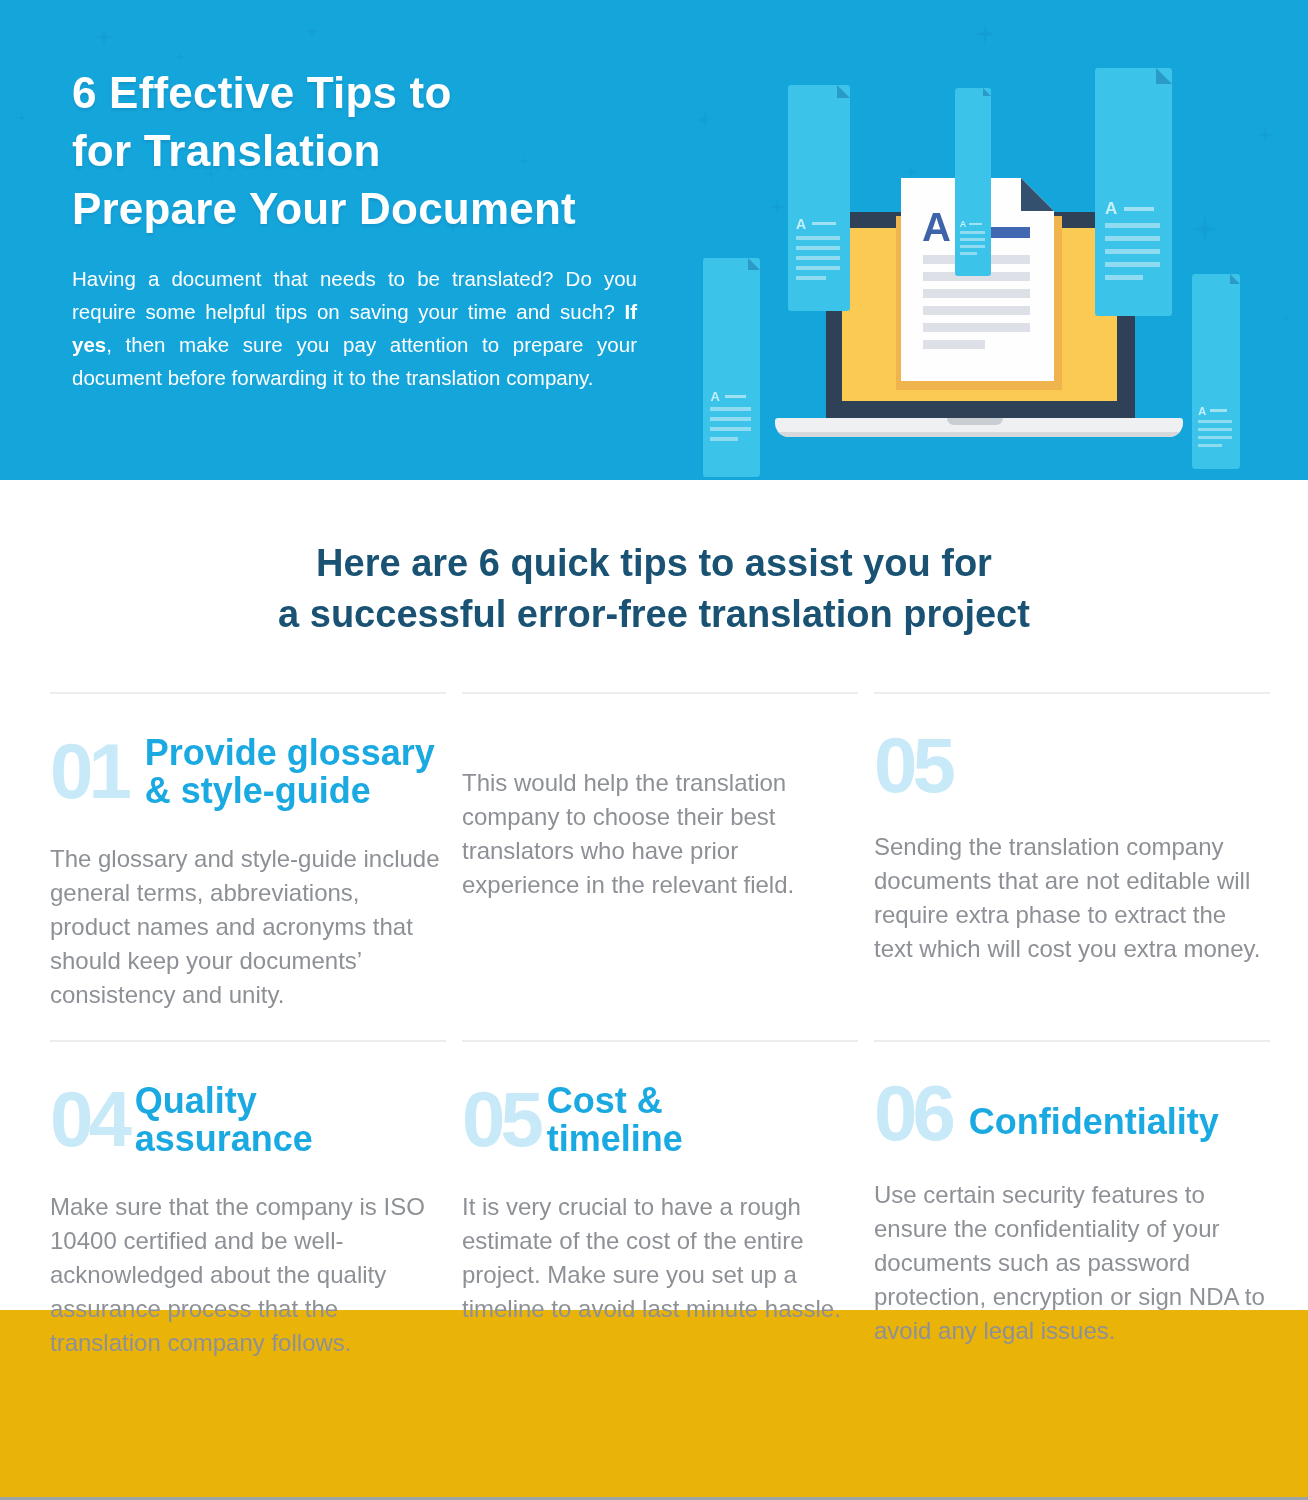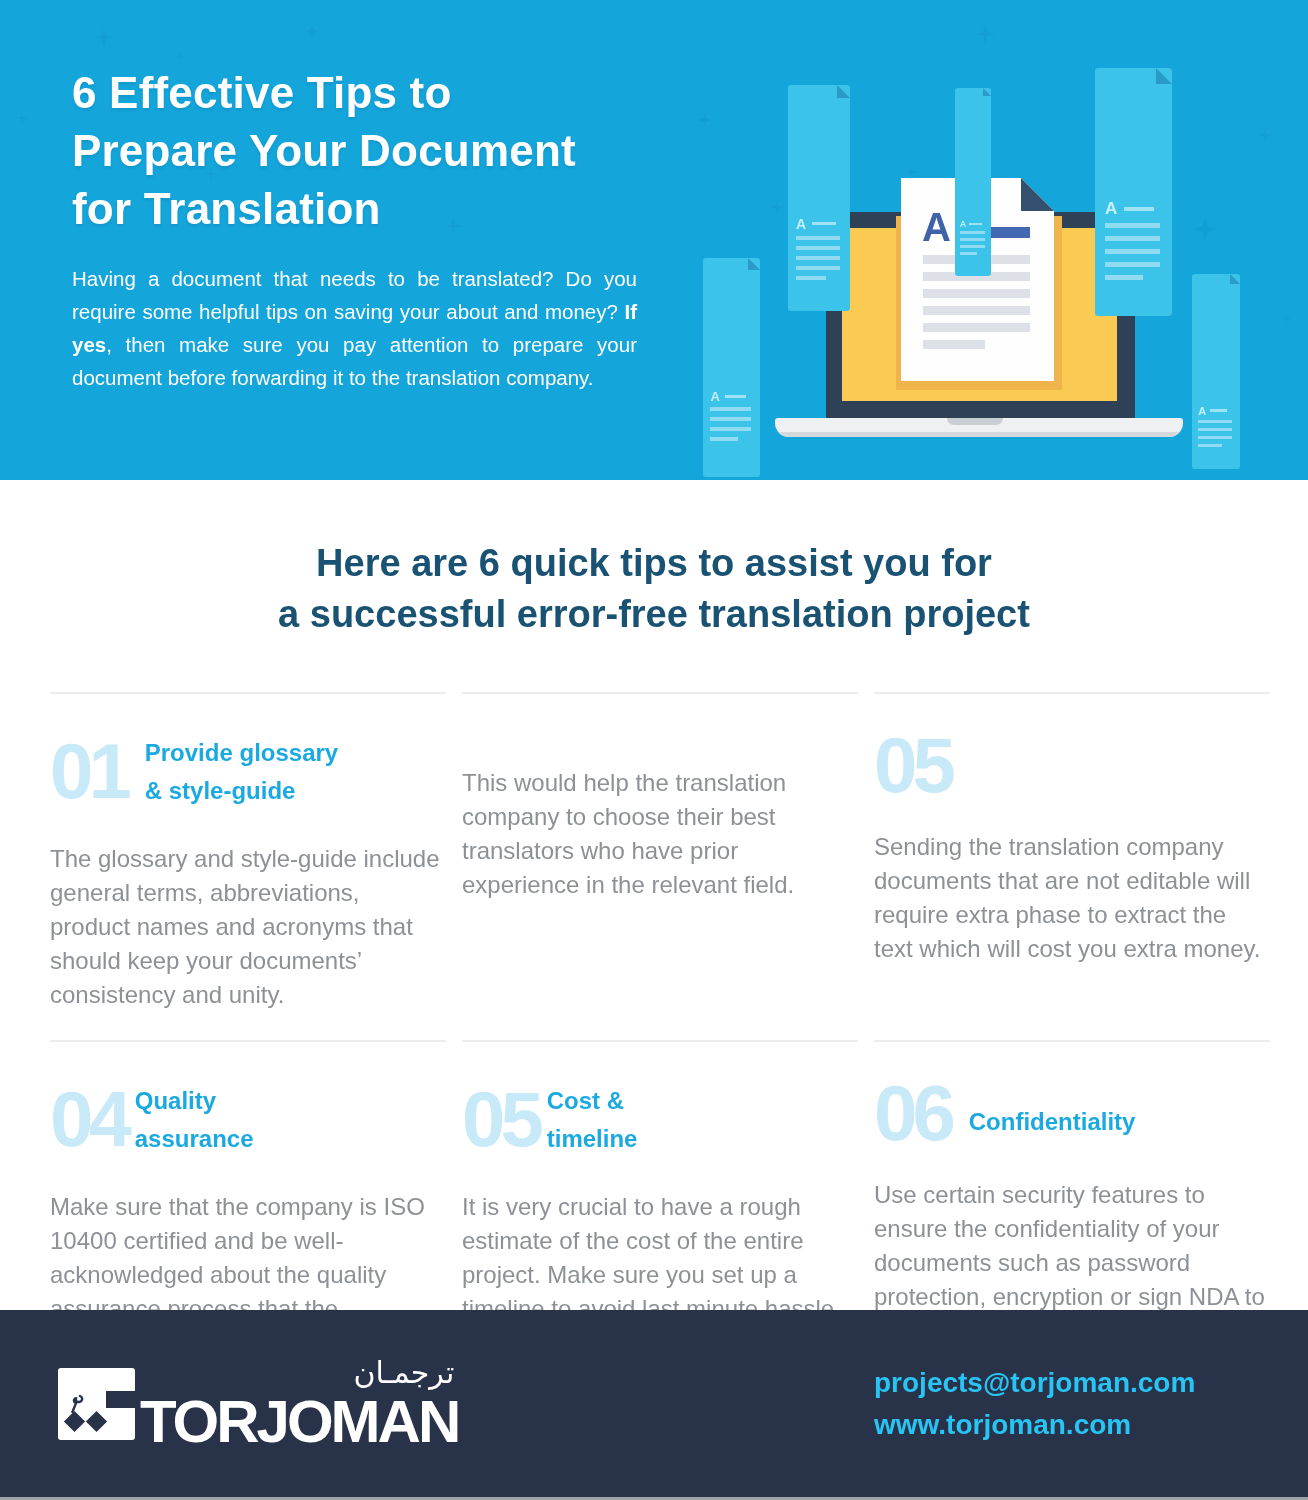--- a/index.html
+++ b/index.html
@@ -42,21 +42,21 @@
   .fdoc .fl.short{margin-right:38%;}
 
   
   .mid{position:absolute;left:0;top:480px;width:1308px;height:830px;background:#ffffff;}
   .mid-heading{margin-top:58px;text-align:center;color:#1a5273;font-size:38px;line-height:51px;font-weight:bold;}
   .grid{margin:52px 38px 0 50px;display:grid;grid-template-columns:repeat(3,1fr);column-gap:16px;}
   .tip{border-top:2px solid #ededed;padding-top:40px;}
   .row1 .tip{height:254px;}
   .tip-head{display:flex;align-items:center;gap:18px;}
   .tip-num{color:#c8e9f8;font-size:78px;font-weight:bold;line-height:.82;letter-spacing:-5px;}
-  .tip-title{color:#1ba9e1;font-size:24px;line-height:38px;font-weight:bold;white-space:pre-line;}
+  .tip-title{color:#1ba9e1;font-size:36px;line-height:38px;font-weight:bold;white-space:pre-line;}
   .tip-body{margin-top:32px;color:#8d9196;font-size:24px;line-height:34px;}
   .tip.t4 .tip-head,.tip.t5 .tip-head{gap:8px;}
   .tip.t6 .tip-head{align-items:flex-end;}
   .tip.t6 .tip-title{padding-bottom:5px;}
 
   
   .footer{position:absolute;left:0;top:1310px;width:1308px;height:190px;background:#28334a;}
   .logo{position:absolute;left:58px;top:48px;display:flex;align-items:flex-start;}
   .mark{position:relative;width:77px;height:72px;background:#ffffff;border-radius:3px;margin-top:10px;flex:0 0 auto;}
   .mark .notch{position:absolute;right:0;top:23px;width:29px;height:17px;background:#28334a;}
@@ -88,24 +88,24 @@
     <div class="sp" style="left:770px;top:200px;width:14px;height:14px;"></div>
     <div class="sp" style="left:975px;top:24px;width:20px;height:20px;"></div>
     <div class="sp" style="left:905px;top:166px;width:12px;height:12px;"></div>
     <div class="sp" style="left:1192px;top:216px;width:26px;height:26px;"></div>
     <div class="sp" style="left:1258px;top:128px;width:14px;height:14px;"></div>
     <div class="sp" style="left:1282px;top:314px;width:9px;height:9px;"></div>
 
     <div class="hero-text">
       <div class="hero-title">
         <div>6 Effective Tips to</div>
+        <div>for Translation</div>
         <div>Prepare Your Document</div>
-        <div>for Translation</div>
-      </div>
-      <div class="hero-intro"><span>Having a document that needs to be translated? Do you require some helpful tips on saving your about and money? </span><b>If yes</b><span>, then make sure you pay attention to prepare your document before forwarding it to the translation company.</span></div>
+      </div>
+      <div class="hero-intro"><span>Having a document that needs to be translated? Do you require some helpful tips on saving your time and such? </span><b>If yes</b><span>, then make sure you pay attention to prepare your document before forwarding it to the translation company.</span></div>
     </div>
 
     <div class="il laptop-frame"></div>
     <div class="il laptop-screen"></div>
     <div class="il back-sheet"></div>
     <div class="il paper"></div>
     <div class="il paper-fold"></div>
     <div class="il paper-a">A</div>
     <div class="il paper-abar"></div>
     <div class="pline" style="top:255px;"></div>
@@ -226,35 +226,15 @@
       <div class="tip t6">
         <div class="tip-head">
           <div class="tip-num">06</div>
           <div class="tip-title">Confidentiality</div>
         </div>
         <div class="tip-body">Use certain security features to ensure the confidentiality of your documents such as password protection, encryption or sign NDA to avoid any legal issues.</div>
       </div>
     </div>
   </div>
 
-  <div class="footer">
-    <div class="logo">
-      <div class="mark">
-        <div class="notch"></div>
-        <svg width="16" height="20" viewBox="0 0 16 20">
-          <path d="M12 2 C15.5 3.5 14.5 8 10.5 8 C7.5 8 6.8 4.8 9 4.2 C5.8 3.6 4.6 7.6 8 9.2 L4.4 18" stroke="#28334a" stroke-width="2.4" fill="none" stroke-linecap="round"></path>
-        </svg>
-        <div class="dia d1"></div>
-        <div class="dia d2"></div>
-      </div>
-      <div class="brand-col">
-        <div class="brand-ar" dir="rtl">ترجمـان</div>
-        <div class="brand-latin">TORJOMAN</div>
-      </div>
-    </div>
-    <div class="contact">
-      <a href="#">projects@torjoman.com</a>
-      <a href="#">www.torjoman.com</a>
-    </div>
-  </div>
 
   <div class="bottom-strip"></div>
 </div>
 
 </body></html>

